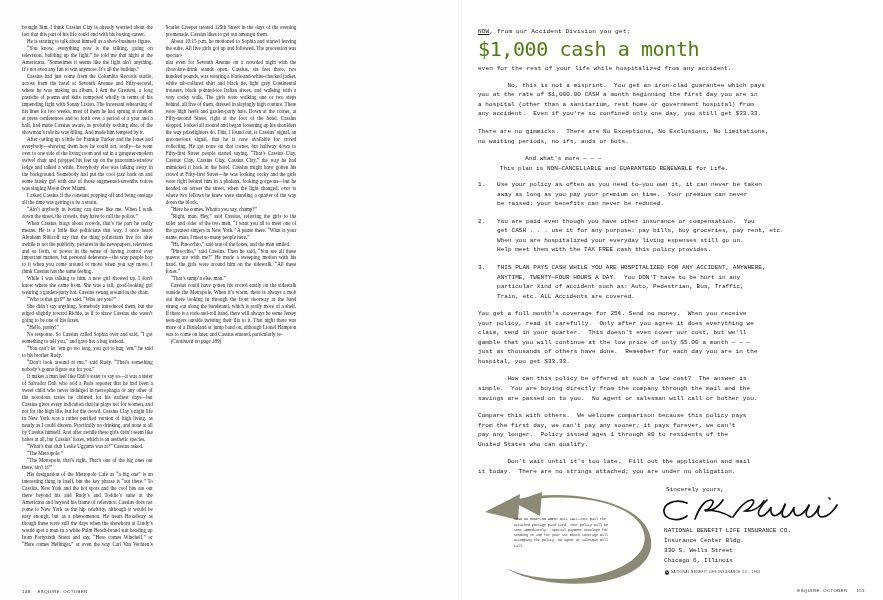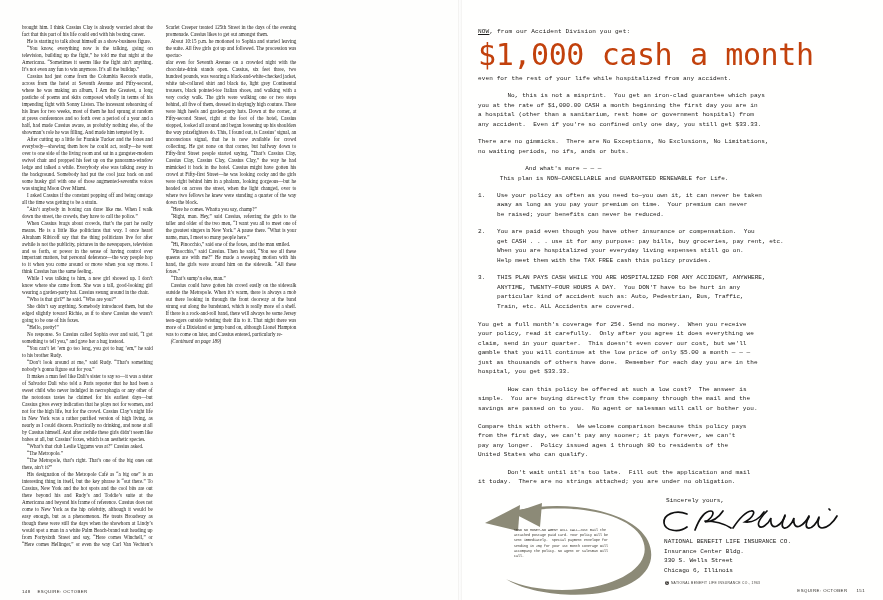--- a/index.html
+++ b/index.html
@@ -71,27 +71,27 @@
   }
   .ad-kicker{
     font-size:6.1px;
     letter-spacing:.15px;
     margin:0 0 4px 0;
     white-space:nowrap;
   }
   .ad-kicker u{text-decoration:underline;}
   .ad-headline{
     font-family:"DejaVu Sans Mono", monospace;
-    font-size:30px;
+    font-size:20px;
     line-height:1.04;
     letter-spacing:-0.4px;
     margin:2px 0 5px 0;
     white-space:nowrap;
     font-weight:400;
-    color:#c2410c;
+    color:#4d7c0f;
   }
   .ad-sub{
     font-size:6.05px;
     letter-spacing:.1px;
     margin:0 0 9px 0;
     white-space:nowrap;
   }
   .ad-p{
     font-size:6.05px;
     line-height:1.58;

